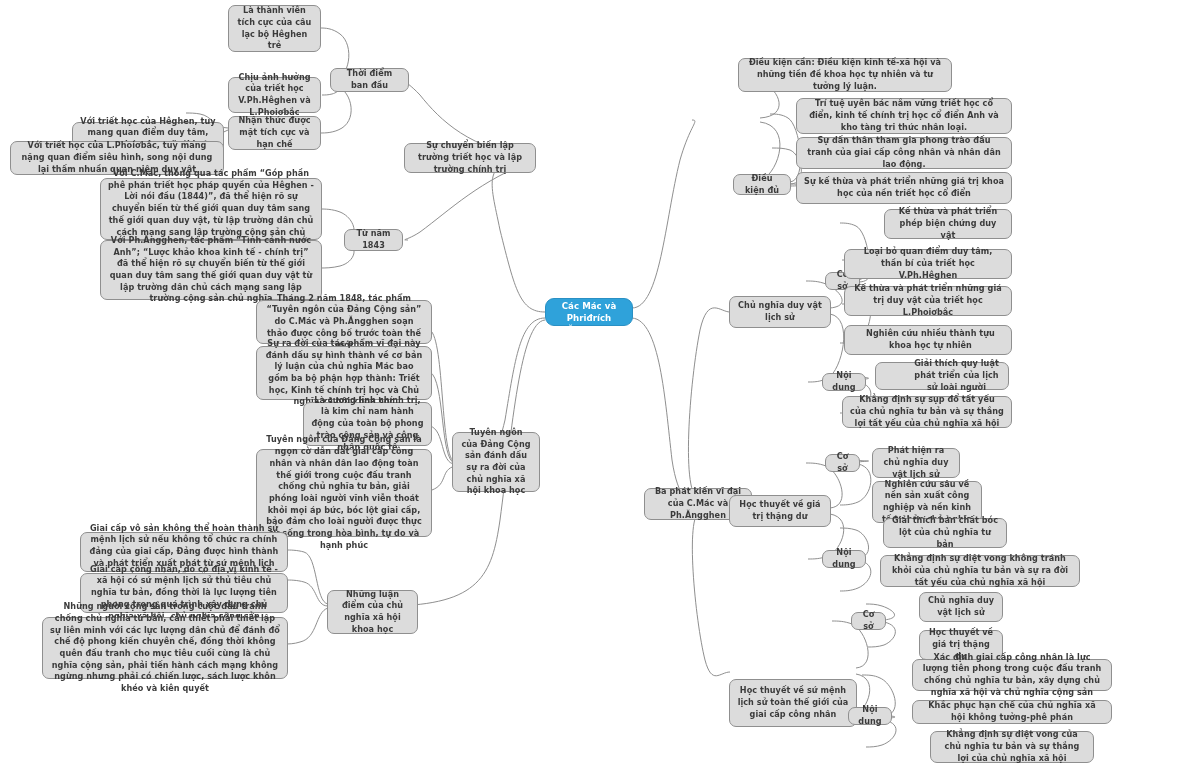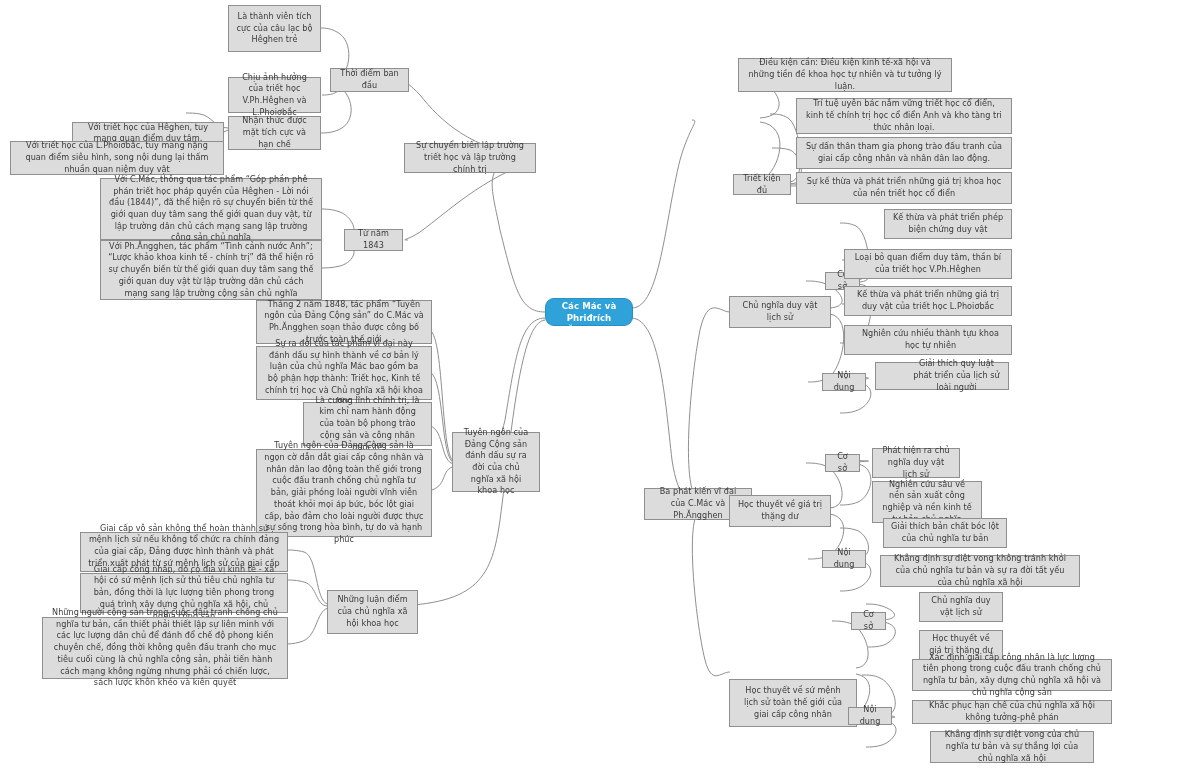--- a/index.html
+++ b/index.html
@@ -25,31 +25,31 @@
     top: 0;
     width: 1200px;
     height: 774px;
     pointer-events: none;
   }
   .node {
     position: absolute;
     box-sizing: border-box;
     background: #dcdcdc;
     border: 1px solid #8f8f8f;
-    border-radius: 0;
+    border-radius: 7px;
     color: #3b3b3b;
     font-size: 8.1px;
     line-height: 1.45;
     text-align: center;
     display: flex;
     align-items: center;
     justify-content: center;
     padding: 4px 7px;
     letter-spacing: 0.05px;
-    font-weight: 400;
+    font-weight: 700;
   }
   .node.root {
     background: #2fa2da;
     border: 1px solid #2a90c4;
     color: #ffffff;
     font-size: 8.6px;
     border-radius: 9px;
     font-weight: 700;
   }
   .node.small {
@@ -220,21 +220,21 @@
   <div class="node" style="left:42px; top:617px; width:246px; height:62px;">
     <span>Những người cộng sản trong cuộc đấu tranh chống chủ nghĩa tư bản, cần thiết phải thiết lập sự liên minh với các lực lượng dân chủ để đánh đổ chế độ phong kiến chuyên chế, đồng thời không quên đấu tranh cho mục tiêu cuối cùng là chủ nghĩa cộng sản, phải tiến hành cách mạng không ngừng nhưng phải có chiến lược, sách lược khôn khéo và kiên quyết</span>
   </div>
 
 
   <div class="node" style="left:738px; top:58px; width:214px; height:34px;">
     <span>Điều kiện cần: Điều kiện kinh tế-xã hội và những tiền đề khoa học tự nhiên và tư tưởng lý luận.</span>
   </div>
 
   <div class="node small" style="left:733px; top:174px; width:58px; height:21px;">
-    <span>Triết kiện đủ</span>
+    <span>Điều kiện đủ</span>
   </div>
 
   <div class="node" style="left:796px; top:98px; width:216px; height:36px;">
     <span>Trí tuệ uyên bác nắm vững triết học cổ điển, kinh tế chính trị học cổ điển Anh và kho tàng tri thức nhân loại.</span>
   </div>
 
   <div class="node" style="left:796px; top:137px; width:216px; height:32px;">
     <span>Sự dấn thân tham gia phong trào đấu tranh của giai cấp công nhân và nhân dân lao động.</span>
   </div>
 
@@ -271,20 +271,23 @@
   </div>
 
   <div class="node small" style="left:822px; top:373px; width:44px; height:18px;">
     <span>Nội dung</span>
   </div>
 
   <div class="node" style="left:875px; top:362px; width:134px; height:28px;padding-left:36px;">
     <span>Giải thích quy luật phát triển của lịch sử loài người</span>
   </div>
 
+  <div class="node" style="left:842px; top:396px; width:170px; height:32px;">
+    <span>Khẳng định sự sụp đổ tất yếu của chủ nghĩa tư bản và sự thắng lợi tất yếu của chủ nghĩa xã hội</span>
+  </div>
 
   <div class="node" style="left:729px; top:495px; width:102px; height:32px;">
     <span>Học thuyết về giá trị thặng dư</span>
   </div>
 
   <div class="node small" style="left:825px; top:454px; width:35px; height:18px;">
     <span>Cơ sở</span>
   </div>
 
   <div class="node" style="left:872px; top:448px; width:88px; height:30px;">

